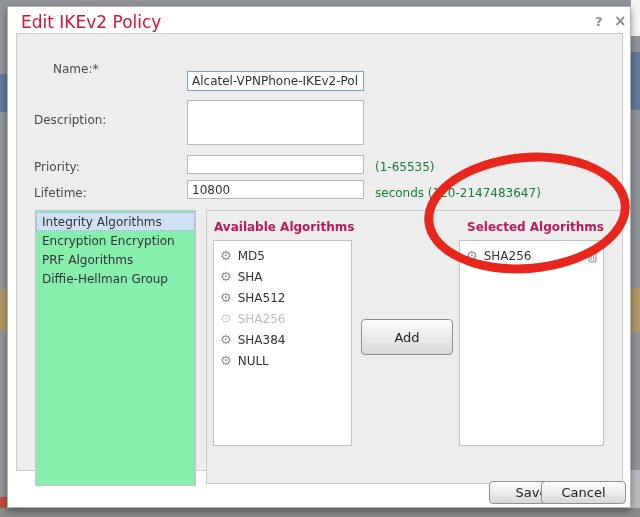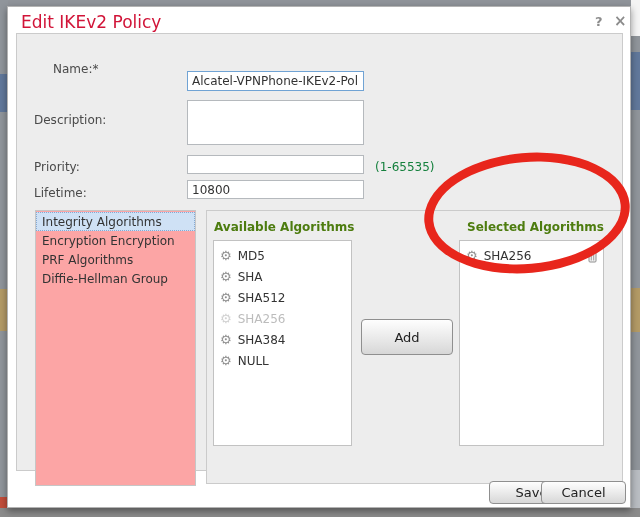--- a/index.html
+++ b/index.html
@@ -40,32 +40,32 @@
     position:absolute; left:170px; width:177px; height:20px;
     border:1px solid #b5b9bd; background:#fff; padding:1px 4px;
     font-family:inherit; font-size:12px; color:#333; outline:none;
   }
   .txt.focused { border:1px solid #70a3d4; }
   textarea.txt { height:45px; resize:none; }
 
   
   .cat-list {
     position:absolute; left:18px; top:176px; width:161px; height:276px;
-    background:#fca5a5; border:1px solid #c6c6c6; padding-top:1px;
+    background:#86efac; border:1px solid #c6c6c6; padding-top:1px;
   }
   .cat-item { height:19px; line-height:18px; padding-left:5px; color:#333;
     border:1px solid transparent; cursor:pointer; }
   .cat-item.selected { background:#cfe1f5; border:1px dotted #84a9d4; }
 
   
   .algo-panel {
     position:absolute; left:189px; top:176px; width:417px; height:274px;
     background:#ededed; border:1px solid #cbcbcb;
   }
-  .algo-hdr { position:absolute; top:9px; color:#4d7c0f; font-weight:bold; font-size:12px; }
+  .algo-hdr { position:absolute; top:9px; color:#be185d; font-weight:bold; font-size:12px; }
   .hdr-avail { left:7px; }
   .hdr-sel   { left:260px; }
   .algo-box {
     position:absolute; top:29px; background:#fff; border:1px solid #c2c2c2;
     height:206px; overflow:hidden; padding-top:4px;
   }
   .box-avail { left:6px;  width:139px; }
   .box-sel   { left:252px; width:145px; }
   .algo-item { display:flex; align-items:center; height:21px; padding:0 5px 0 6px;
     color:#333; font-size:12px; cursor:pointer; }
@@ -121,20 +121,21 @@
 
     <div class="lbl" style="top:79px;">Description:</div>
     <textarea class="txt" style="top: 66px;"></textarea>
 
     <div class="lbl" style="top:126px;">Priority:</div>
     <input class="txt" style="top: 121px; height: 19px;" value="">
     <div class="hint" style="left:358px;top:126px;">(1-65535)</div>
 
     <div class="lbl" style="top:152px;">Lifetime:</div>
     <input class="txt" style="top: 146px; height: 19px;" value="10800">
+    <div class="hint" style="left:358px;top:152px;">seconds (120-2147483647)</div>
 
     <div class="cat-list">
       <div class="cat-item selected">Integrity Algorithms</div>
       <div class="cat-item">Encryption Encryption</div>
       <div class="cat-item">PRF Algorithms</div>
       <div class="cat-item">Diffie-Hellman Group</div>
     </div>
 
     <div class="algo-panel">
       <div class="algo-hdr hdr-avail">Available Algorithms</div>

